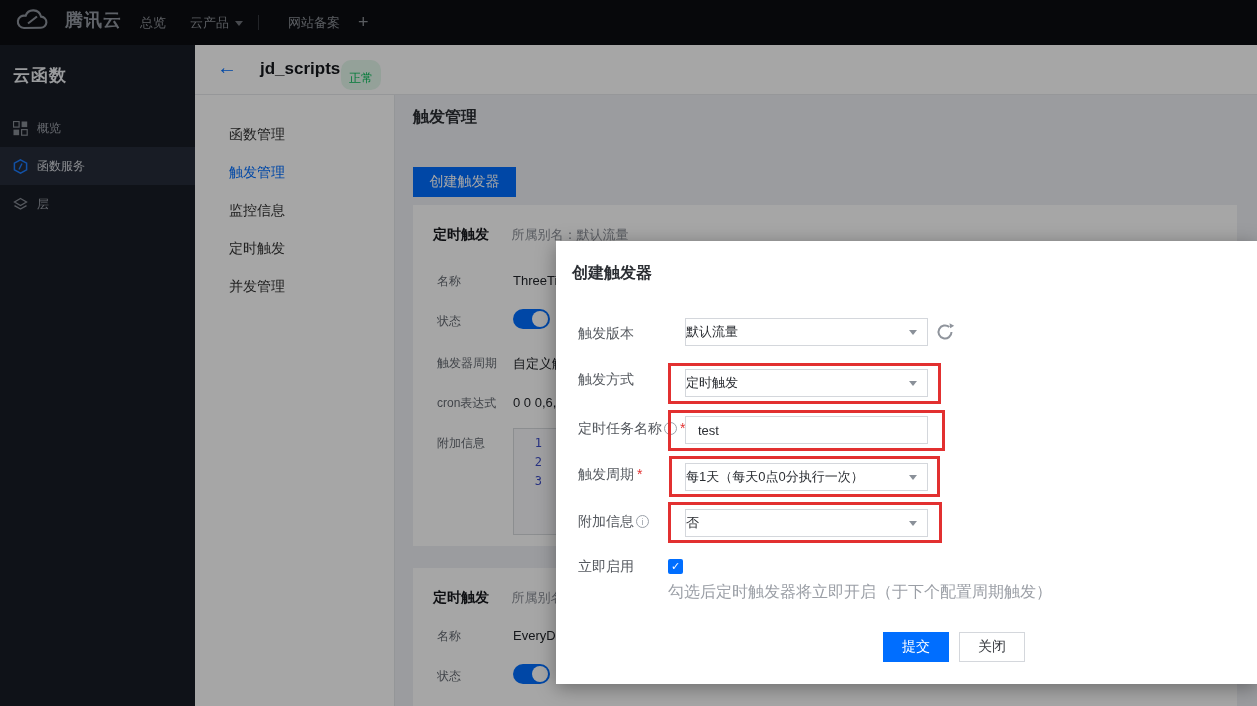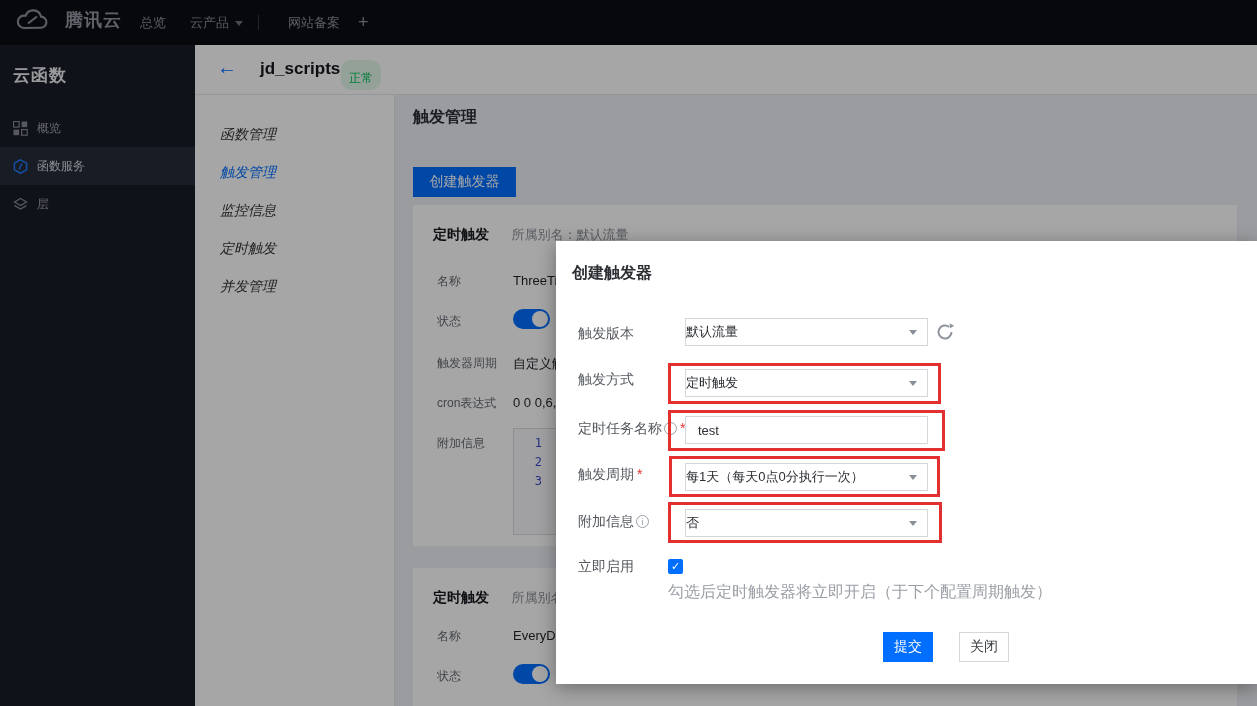--- a/index.html
+++ b/index.html
@@ -28,21 +28,21 @@
   .side-icon { width:15px; height:15px; margin-right:9px; flex:0 0 15px; }
 
   
   .page-header { position:absolute; left:195px; top:45px; width:1062px; height:50px; background:#ffffff; border-bottom:1px solid #e7e9ec; z-index:4; }
   .back-arrow { position:absolute; left:22px; top:11px; color:#006eff; font-size:20px; font-weight:bold; cursor:pointer; }
   .fn-title { position:absolute; left:65px; top:14px; color:#15171c; font-size:17px; font-weight:bold; }
   .status-badge { position:absolute; left:146px; top:15px; background:#e4f7ec; color:#0abf5b; font-size:12px; padding:10px 8px 3px; border-radius:10px; }
 
   
   .menu { position:absolute; left:195px; top:95px; width:200px; height:611px; background:#ffffff; border-right:1px solid #e4e6ea; z-index:3; }
-  .menu-item { height:38px; line-height:38px; padding-left:25px; font-size:14px; color:#333; cursor:pointer;font-style:italic; }
+  .menu-item { height:38px; line-height:38px; padding-left:34px; font-size:14px; color:#333; cursor:pointer; }
   .menu-item:first-child { margin-top:20px; }
   .menu-item.active { color:#006eff; }
 
   
   .content { position:absolute; left:395px; top:95px; width:862px; height:611px; background:#eef0f4; z-index:2; }
   .content-title { position:absolute; left:18px; top:12px; font-size:16px; font-weight:bold; color:#2b2e33; }
   .create-btn { position:absolute; left:18px; top:72px; width:103px; height:30px; background:#006eff; color:#fff; font-size:14px; border:none; cursor:pointer; }
 
   .card { position:absolute; left:18px; width:824px; background:#ffffff; }
   .card1 { top:110px; height:341px; }
@@ -65,21 +65,21 @@
   .req { color:#e23030; margin-left:3px; }
   .info-icon { display:inline-block; width:13px; height:13px; border:1px solid #9aa0a8; border-radius:50%; color:#9aa0a8; font-size:9px; line-height:12px; text-align:center; font-style:normal; vertical-align:1px; margin-left:2px; }
   .select,.text-input { position:absolute; width:243px; height:28px; border:1px solid #d4d7dc; background:#fff; font-size:13px; color:#2b2e33; }
   .select { line-height:26px; cursor:pointer; }
   .select .sel-caret { position:absolute; right:10px; top:11px; width:0; height:0; border-left:4.5px solid transparent; border-right:4.5px solid transparent; border-top:5px solid #8a9099; }
   .text-input { padding-left:12px; font-family:"Liberation Sans","DejaVu Sans",sans-serif; outline:none; }
   .redbox { position:absolute; border:3px solid #e23030; z-index:2; pointer-events:none; }
   .refresh-btn { position:absolute; left:378px; top:80px; width:22px; height:22px; cursor:pointer; }
   .checkbox { position:absolute; left:112px; top:318px; width:15px; height:15px; background:#006eff; border-radius:2px; color:#fff; font-size:11px; line-height:15px; text-align:center; cursor:pointer; }
   .helper { position:absolute; left:112px; top:341px; font-size:16px; color:#9b9fa6; white-space:nowrap; }
-  .btn { position:absolute; top:391px; width:50px; height:30px; font-size:14px; cursor:pointer; border:none; }
+  .btn { position:absolute; top:391px; width:66px; height:30px; font-size:14px; cursor:pointer; border:none; }
   .btn-submit { left:327px; background:#006eff; color:#fff; }
   .btn-close { left:403px; background:#fff; color:#3a3d42; border:1px solid #d4d7dc; }
 </style>
 </head>
 <body>
 
 <div class="screen">
 
   <div class="topnav">
     <div class="brand">

